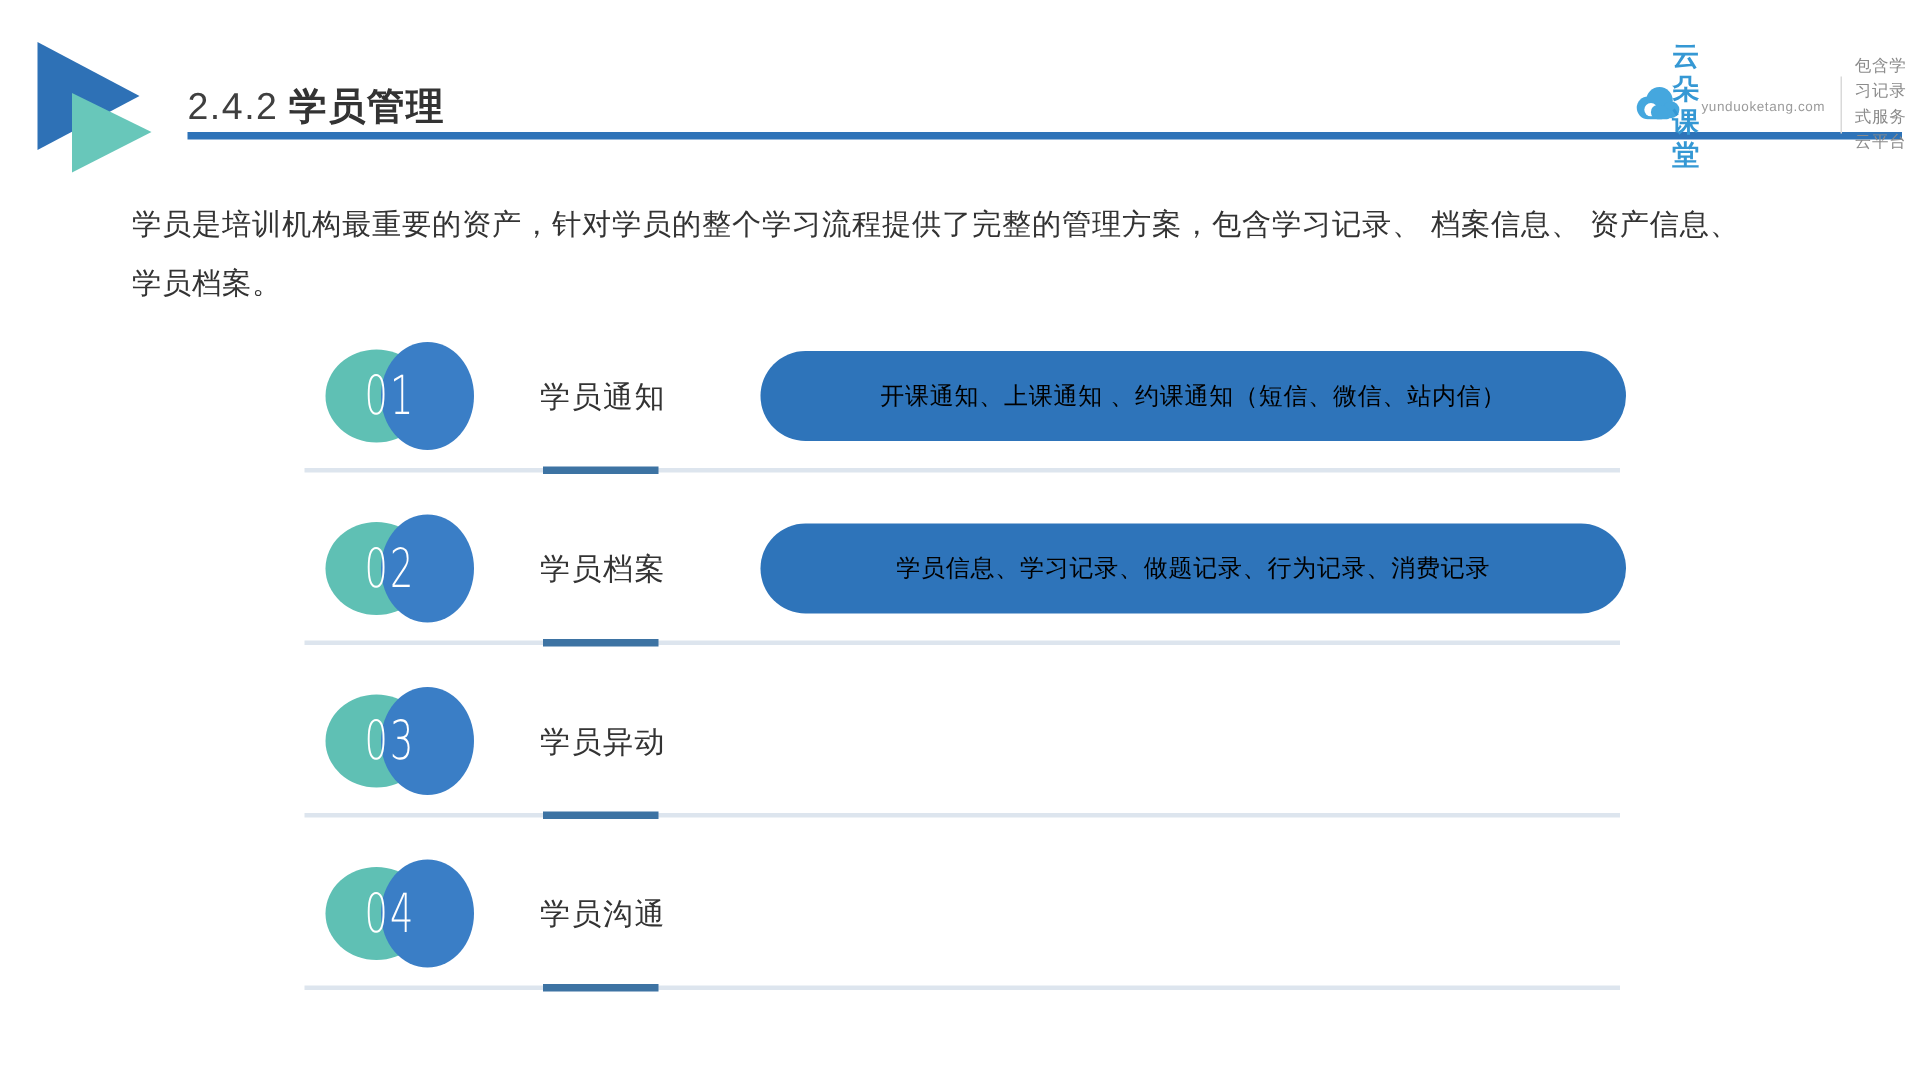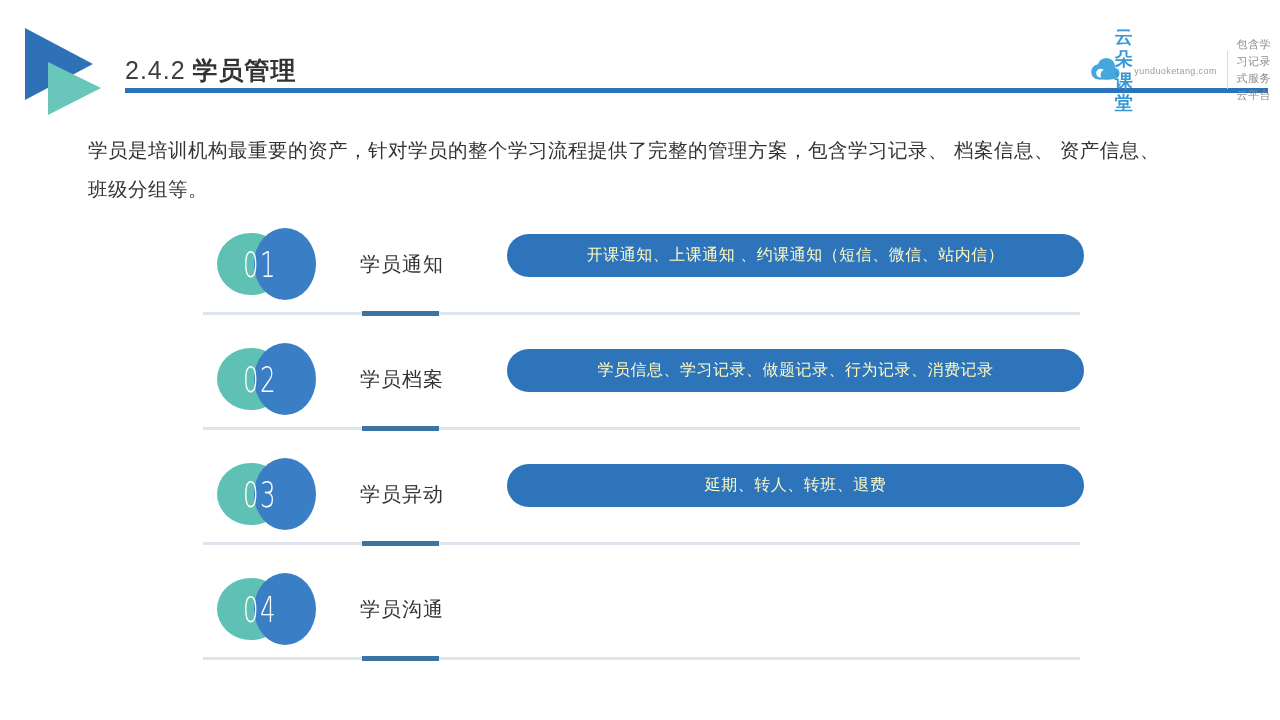--- a/index.html
+++ b/index.html
@@ -35,24 +35,24 @@
   .badge { position:absolute; left:14px; top:14px; width:100px; height:72px; }
   .c { position:absolute; border-radius:50%; }
   .c.teal { left:0; top:5px; width:68px; height:62px; background:#5fc0b4; }
   .c.blue { left:37px; top:0; width:62px; height:72px; background:#3a7ec6; }
   .num { position:absolute; left:0; top:0; width:86px; height:72px;
          display:flex; align-items:center; justify-content:center;
          color:#ffffff; font-size:36px; font-weight:200; letter-spacing:2px;
          transform:scaleX(0.68); font-family:"DejaVu Sans",sans-serif; }
   .row-label { position:absolute; left:157px; top:0; height:100px; display:flex; align-items:center;
                font-size:20px; font-weight:500; color:#333333; letter-spacing:1px; }
-  .pill { position:absolute; left:304px; top:20px; width:577px; height:43px;
+  .pill { position:absolute; left:304px; top:20px; width:577px; height:60px;
           background:#2e74ba; border-radius:30px;
           display:flex; align-items:center; justify-content:center;
-          color:#fef9c3; font-size:16px; letter-spacing:0.5px; padding:0 20px; text-align:left; }
+          color:#000000; font-size:16px; letter-spacing:0.5px; padding:0 20px; text-align:left; }
   .divider { position:absolute; left:0; top:98px; width:877px; height:3px; background:#dde5ee; }
   .divider-accent { position:absolute; left:159px; top:-1px; width:77px; height:5px; background:#3d73a3; }
 </style>
 </head>
 <body>
 
 <div class="slide">
 
   <svg class="logo-triangles" width="105" height="105" viewBox="0 0 105 105">
     <polygon points="13,14 13,86 81,50" fill="#2e71b6"></polygon>
@@ -81,21 +81,21 @@
     </div>
     <div class="brand-divider"></div>
     <div class="brand-slogan">
       <div>包含学习记录</div>
       <div>式服务云平台</div>
     </div>
   </div>
 
   <p class="intro">
     <span>学员是培训机构最重要的资产，针对学员的整个学习流程提供了完整的管理方案，包含学习记录、 档案信息、 资产信息、</span><br>
-    <span>班级分组等。</span>
+    <span>学员档案。</span>
   </p>
 
   <div class="rows">
 
     <div class="row">
       <div class="badge">
         <span class="c teal"></span>
         <span class="c blue"></span>
         <span class="num">01</span>
       </div>
@@ -119,21 +119,20 @@
       </div>
     </div>
 
     <div class="row">
       <div class="badge">
         <span class="c teal"></span>
         <span class="c blue"></span>
         <span class="num">03</span>
       </div>
       <div class="row-label">学员异动</div>
-      <div class="pill">延期、转人、转班、退费</div>
       <div class="divider">
         <span class="divider-accent"></span>
       </div>
     </div>
 
     <div class="row">
       <div class="badge">
         <span class="c teal"></span>
         <span class="c blue"></span>
         <span class="num">04</span>

